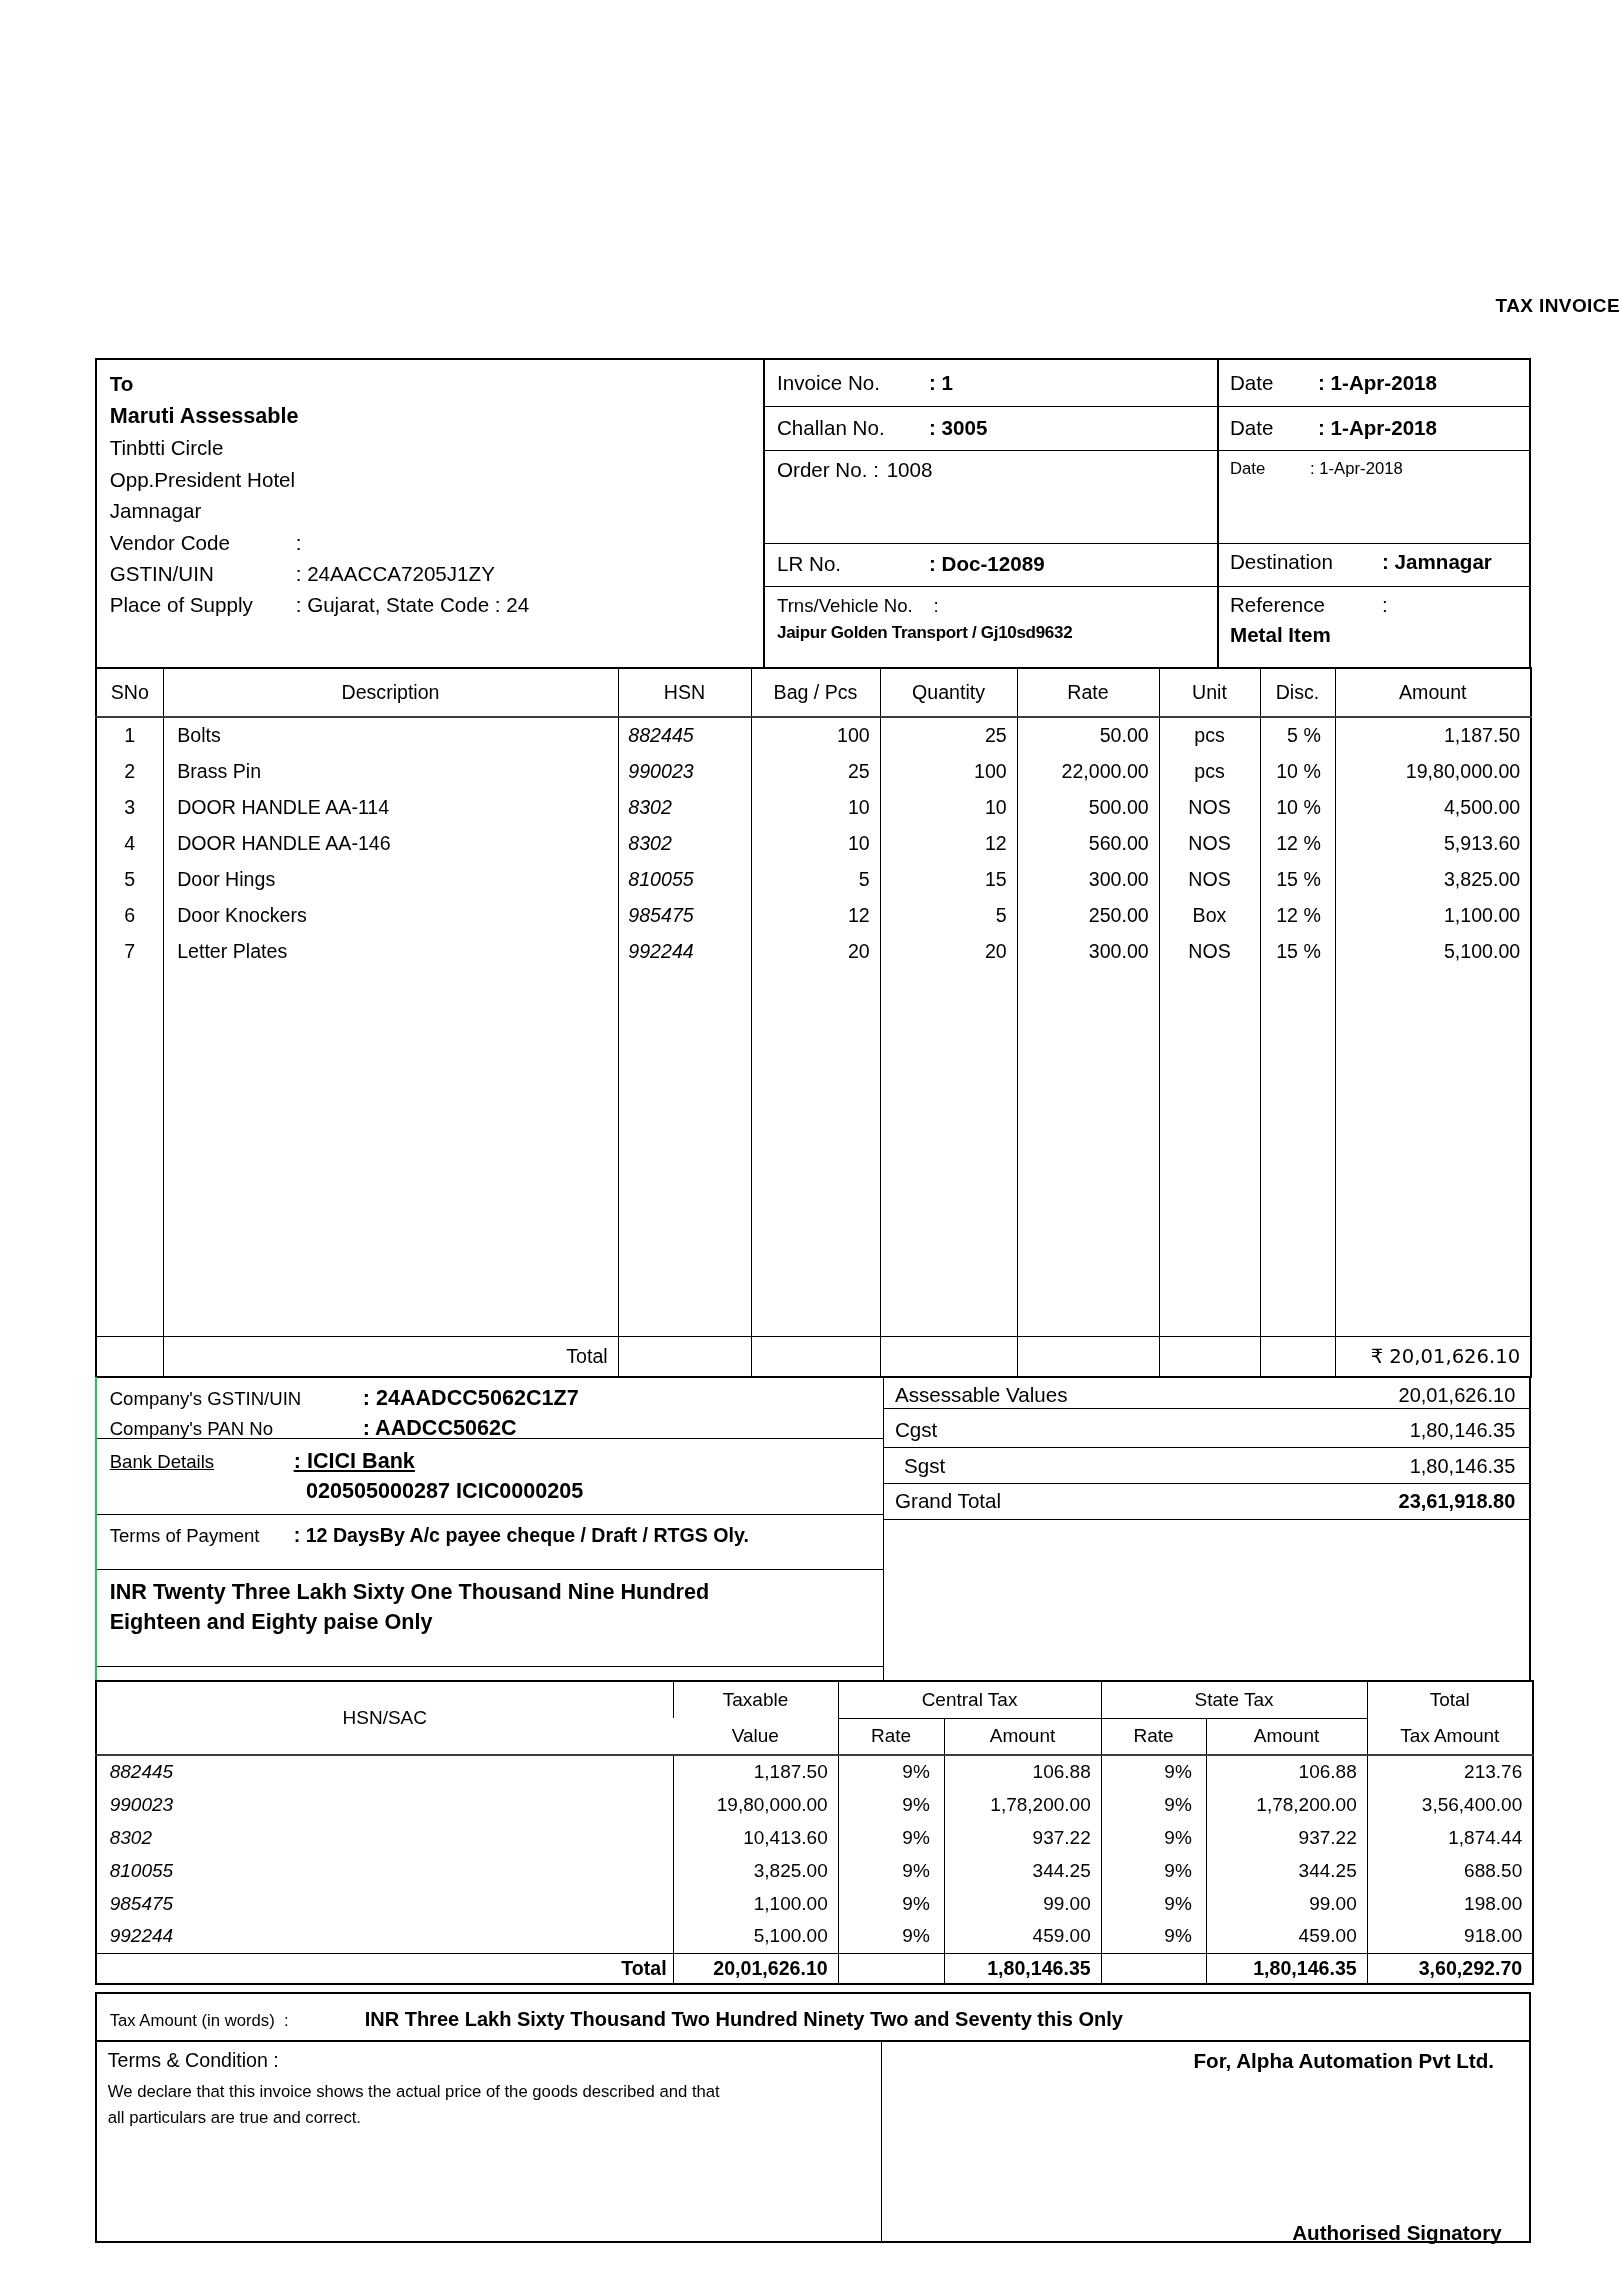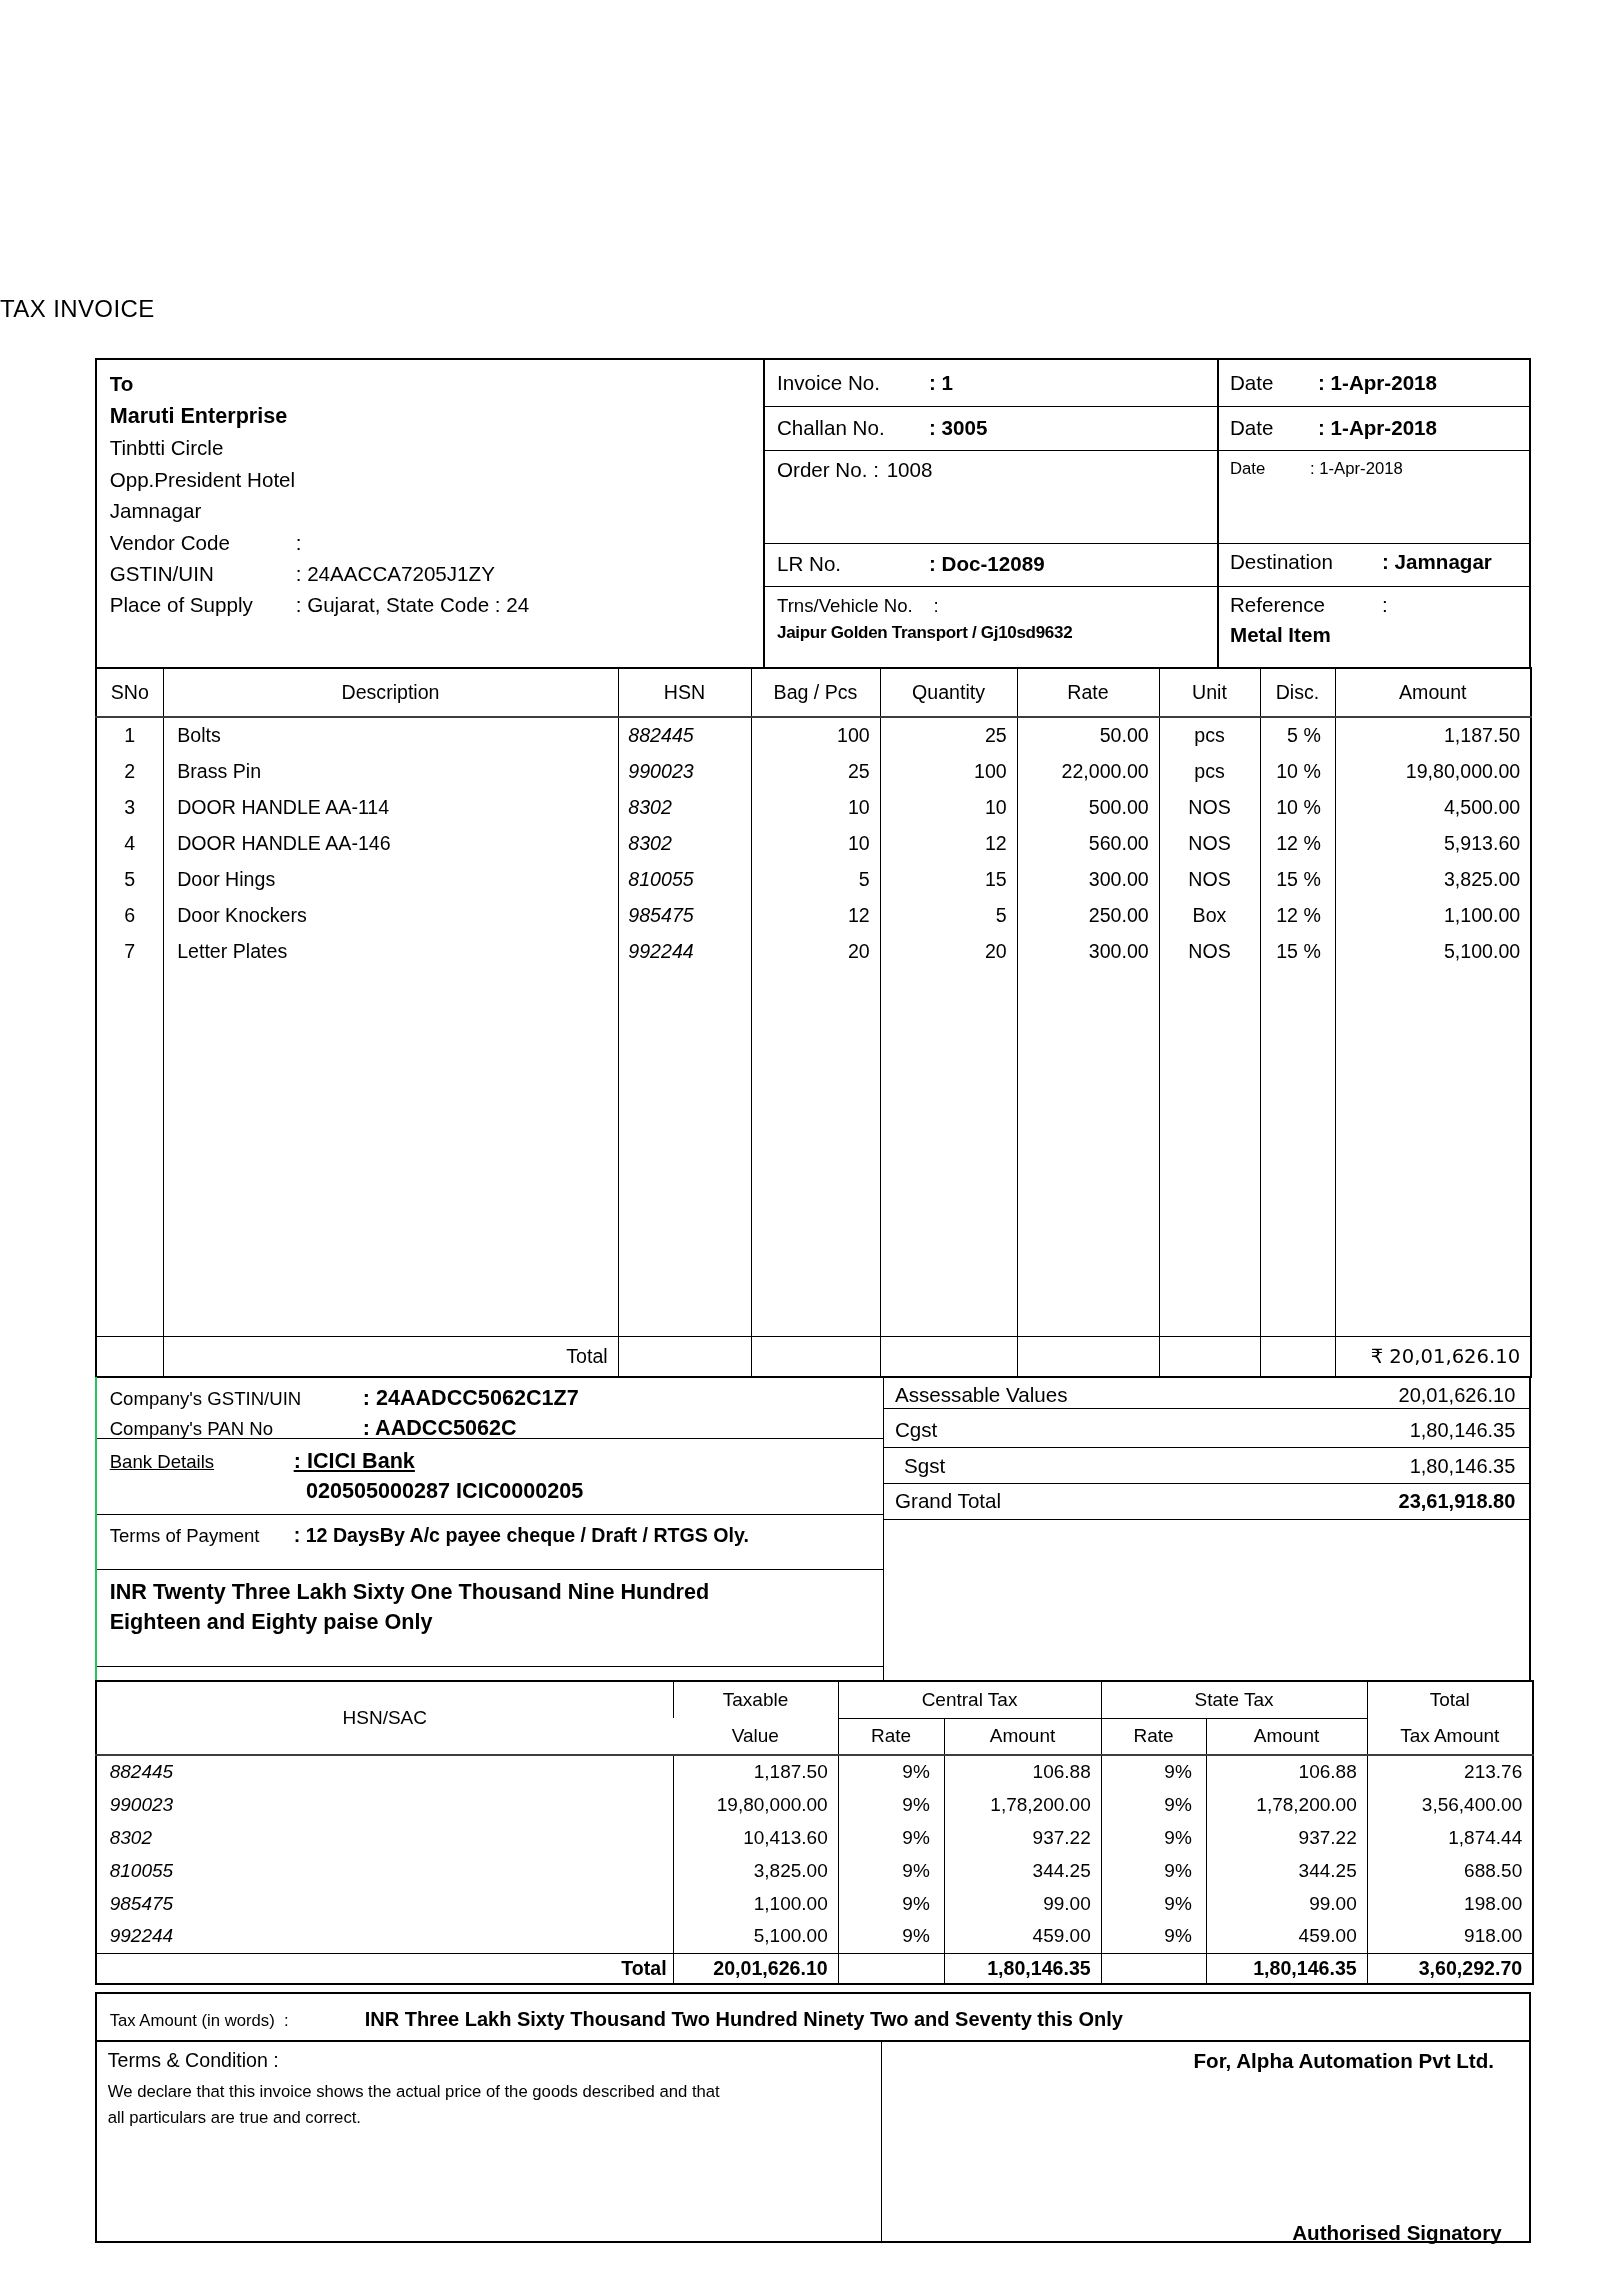--- a/index.html
+++ b/index.html
@@ -7,22 +7,22 @@
   .page {
     position:relative; width:1620px; height:2291px; background:#fff;
     color:#000; font-family:"Liberation Sans", sans-serif; overflow:hidden;
   }
   .abs { position:absolute; }
   .b { font-weight:bold; }
   .hline { position:absolute; height:1px; background:#000; }
   .vline { position:absolute; width:1px; background:#000; }
 
   .title {
-    position:absolute; top:295px; left:0; width:100%; text-align:left;
-    font-size:24px; font-weight:normal; letter-spacing:0.4px;
+    position:absolute; top:295px; left:0; width:100%; text-align:right;
+    font-size:19px; font-weight:bold; letter-spacing:0.4px;
   }
 
   
   .header-box {
     position:absolute; left:95px; top:358px; width:1436px; height:309px;
     border:2px solid #000; border-bottom:none;
   }
   .kv { display:flex; align-items:baseline; white-space:pre; }
   .kv .lbl { display:inline-block; flex:none; }
   .buyer-line { font-size:20.6px; }
@@ -107,21 +107,21 @@
 </head>
 <body>
 
 <div class="page">
 
   <div class="title">TAX INVOICE</div>
 
   <div class="header-box">
 
     <div class="abs buyer-line b" style="left:12.7px; top:11.8px;">To</div>
-    <div class="abs buyer-name b" style="left:12.7px; top:43px;">Maruti Enterprise</div>
+    <div class="abs buyer-name b" style="left:12.7px; top:43px;">Maruti Assessable</div>
     <div class="abs buyer-line" style="left:12.7px; top:76px;">Tinbtti Circle</div>
     <div class="abs buyer-line" style="left:12.7px; top:108px;">Opp.President Hotel</div>
     <div class="abs buyer-line" style="left:12.7px; top:139px;">Jamnagar</div>
     <div class="abs kv buyer-line" style="left:12.7px; top:171px;">
       <span class="lbl" style="width:186px;">Vendor Code</span>
       <span>:</span>
     </div>
     <div class="abs kv buyer-line" style="left:12.7px; top:202px;">
       <span class="lbl" style="width:186px;">GSTIN/UIN</span>
       <span>: 24AACCA7205J1ZY</span>

